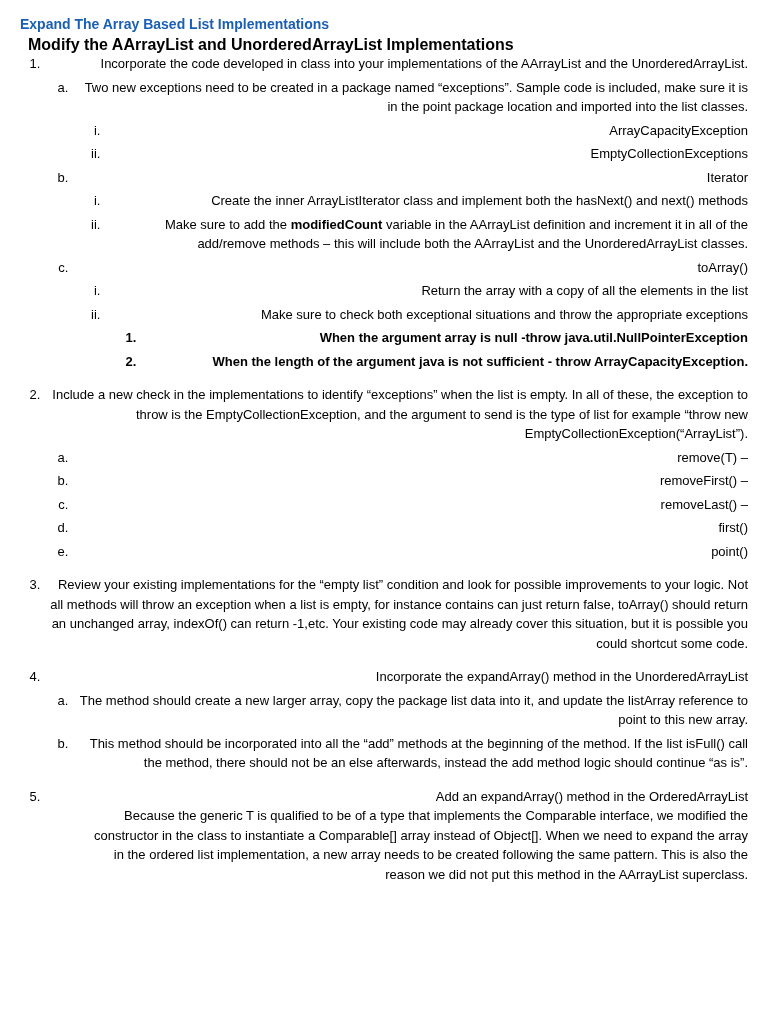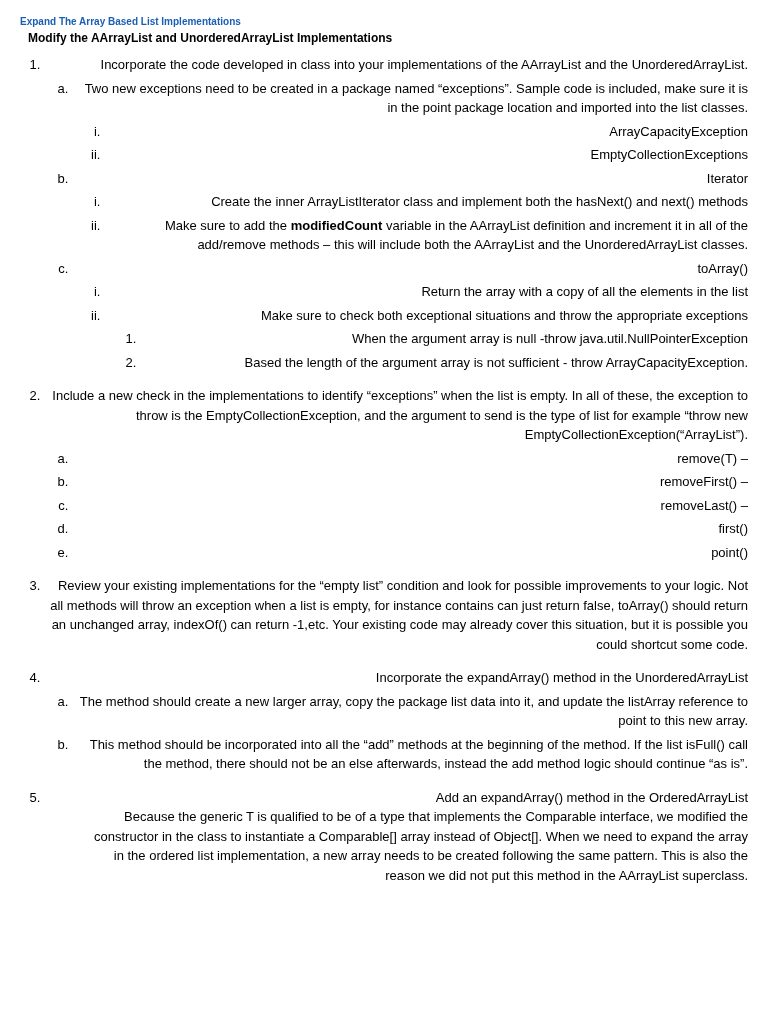--- a/index.html
+++ b/index.html
@@ -11,28 +11,27 @@
       font-family: Arial, sans-serif;
       font-size: 13px;
       color: #000;
       background: #fff;
       padding: 16px 20px;
       width: 768px;
       min-height: 1024px;
     }
     .page-title {
       color: #1a5fb4;
-      font-size: 10px;
+      font-size: 14px;
       font-weight: bold;
       margin-bottom: 4px;
     }
     .section-heading {
-      font-size: 12px;
+      font-size: 16px;
       font-weight: bold;
-      margin-bottom: 10px;
       padding-left: 8px;
     }
     ol.main-list {
       margin-left: 24px;
       margin-bottom: 12px;
       text-align: right;
     }
     ol.main-list > li {
       margin-bottom: 14px;
       line-height: 1.5;
@@ -52,20 +51,21 @@
       margin-top: 4px;
     }
     ul.roman-list > li {
       margin-bottom: 4px;
       line-height: 1.5;
     }
     ol.decimal-list {
       list-style-type: decimal;
       margin-left: 36px;
       margin-top: 4px;
+      font-weight: bold;
     }
     ol.decimal-list > li {
       margin-bottom: 4px;
       line-height: 1.5;
     }
     .bold {
       font-weight: bold;
     }
     .indent-block {
       margin-left: 40px;
@@ -101,21 +101,21 @@
           </ul>
         </li>
         <li>
           <span>toArray()</span>
           <ul class="roman-list">
             <li>Return the array with a copy of all the elements in the list</li>
             <li>
               <span>Make sure to check both exceptional situations and throw the appropriate exceptions</span>
               <ol class="decimal-list">
                 <li>When the argument array is null -throw java.util.NullPointerException</li>
-                <li>Based the length of the argument array is not sufficient  - throw ArrayCapacityException.</li>
+                <li>When the length of the argument java is not sufficient  - throw ArrayCapacityException.</li>
               </ol>
             </li>
           </ul>
         </li>
       </ul>
     </li>
 
     <li>
       <span>Include a new check in the implementations to identify “exceptions” when the list is empty.  In all of these, the exception to throw is the EmptyCollectionException, and the argument to send is the type of list for example “throw new EmptyCollectionException(“ArrayList”).</span>
       <ul class="alpha-list">

